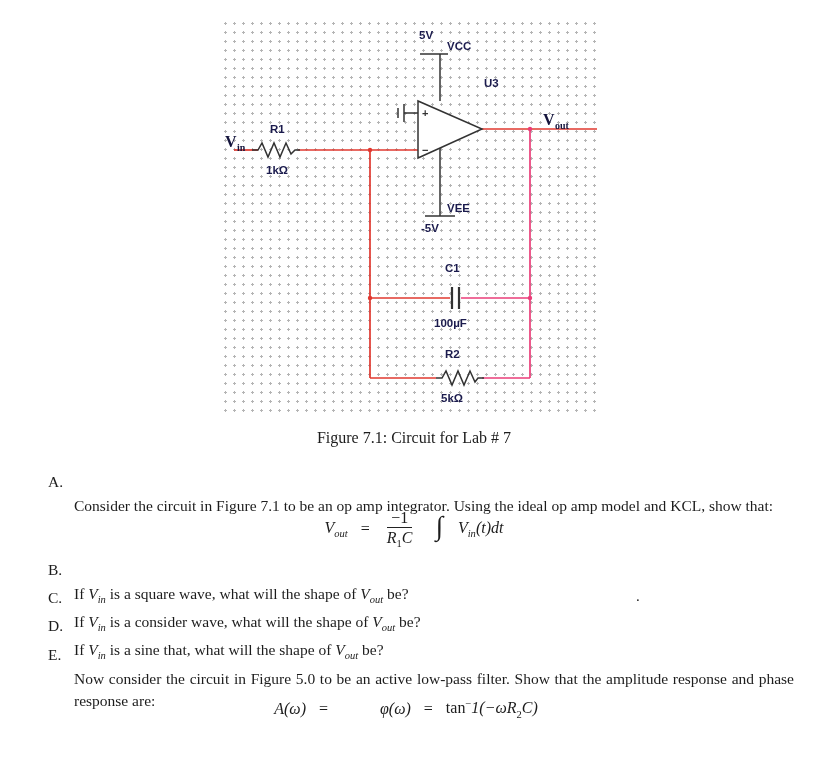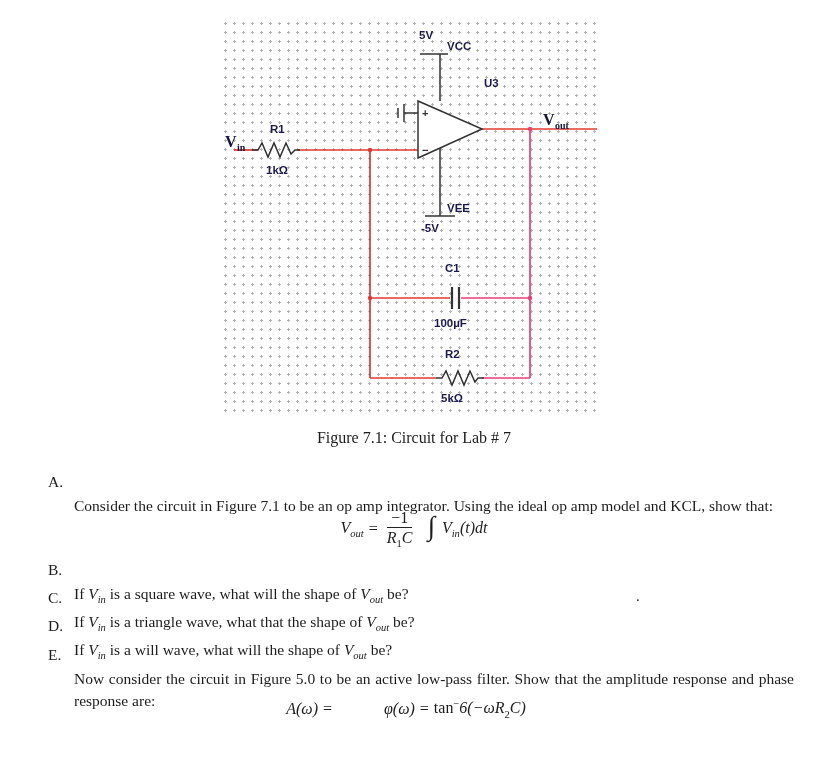--- a/index.html
+++ b/index.html
@@ -30,21 +30,21 @@
   #qa-c{top:587px;}
   #qa-d{top:615px;}
   #qa-e{top:644px;}
   .it{font-style:italic;}
   sub{font-size:10.5px;}
   sup{font-size:10.5px;}
 
   
   .formula-center{position:absolute;left:0;width:828px;text-align:center;font-size:16px;}
   #f1{top:508px;}
-  .mrow{display:inline-flex;align-items:center;gap:5px;}
+  .mrow{display:inline-flex;align-items:center;gap:13px;}
   .frac{display:inline-flex;flex-direction:column;align-items:center;line-height:1.2;}
   .frac .num{border-bottom:1.2px solid #222;padding:0 4px;}
   .frac .den{padding:0 4px;}
   .integral{font-size:27px;font-style:italic;margin:0 2px 5px 6px;}
   .f-row{position:absolute;left:0;top:698px;width:812px;display:flex;justify-content:center;
          align-items:center;gap:52px;font-size:16px;}
   .den-row{display:inline-flex;align-items:flex-start;}
   .radical{font-size:19px;transform:translateY(-2px);}
   .sqrtbar{border-top:1.2px solid #222;padding:0 2px;}
   .stray-dot{position:absolute;left:636px;top:588px;font-size:15px;}
@@ -132,43 +132,43 @@
     </span>
   </div>
 
   <div class="qa" id="qa-b">
     <span class="lbl">B.</span>
     <span class="body"><span>If </span><span class="it">V</span><sub class="it">in</sub><span> is a square wave, what will the shape of </span><span class="it">V</span><sub class="it">out</sub><span> be?</span></span>
   </div>
 
   <div class="qa" id="qa-c">
     <span class="lbl">C.</span>
-    <span class="body"><span>If </span><span class="it">V</span><sub class="it">in</sub><span> is a triangle wave, what that the shape of </span><span class="it">V</span><sub class="it">out</sub><span> be?</span></span>
+    <span class="body"><span>If </span><span class="it">V</span><sub class="it">in</sub><span> is a consider wave, what will the shape of </span><span class="it">V</span><sub class="it">out</sub><span> be?</span></span>
   </div>
 
   <div class="stray-dot">.</div>
 
   <div class="qa" id="qa-d">
     <span class="lbl">D.</span>
-    <span class="body"><span>If </span><span class="it">V</span><sub class="it">in</sub><span> is a will wave, what will the shape of </span><span class="it">V</span><sub class="it">out</sub><span> be?</span></span>
+    <span class="body"><span>If </span><span class="it">V</span><sub class="it">in</sub><span> is a sine that, what will the shape of </span><span class="it">V</span><sub class="it">out</sub><span> be?</span></span>
   </div>
 
   <div class="qa" id="qa-e">
     <span class="lbl">E.</span>
     <span class="body just">Now consider the circuit in Figure 5.0 to be an active low-pass filter. Show that the amplitude response and phase response are:</span>
   </div>
 
   <div class="f-row">
 
     <span class="mrow">
       <span class="it">A(ω)</span>
       <span>=</span>
     </span>
 
     <span class="mrow">
       <span class="it">φ(ω)</span>
       <span>=</span>
-      <span><span>tan</span><sup>−</sup><span class="it">6(−ωR</span><sub>2</sub><span class="it">C)</span></span>
+      <span><span>tan</span><sup>−</sup><span class="it">1(−ωR</span><sub>2</sub><span class="it">C)</span></span>
     </span>
 
   </div>
 
 </div>
 
 </body></html>

